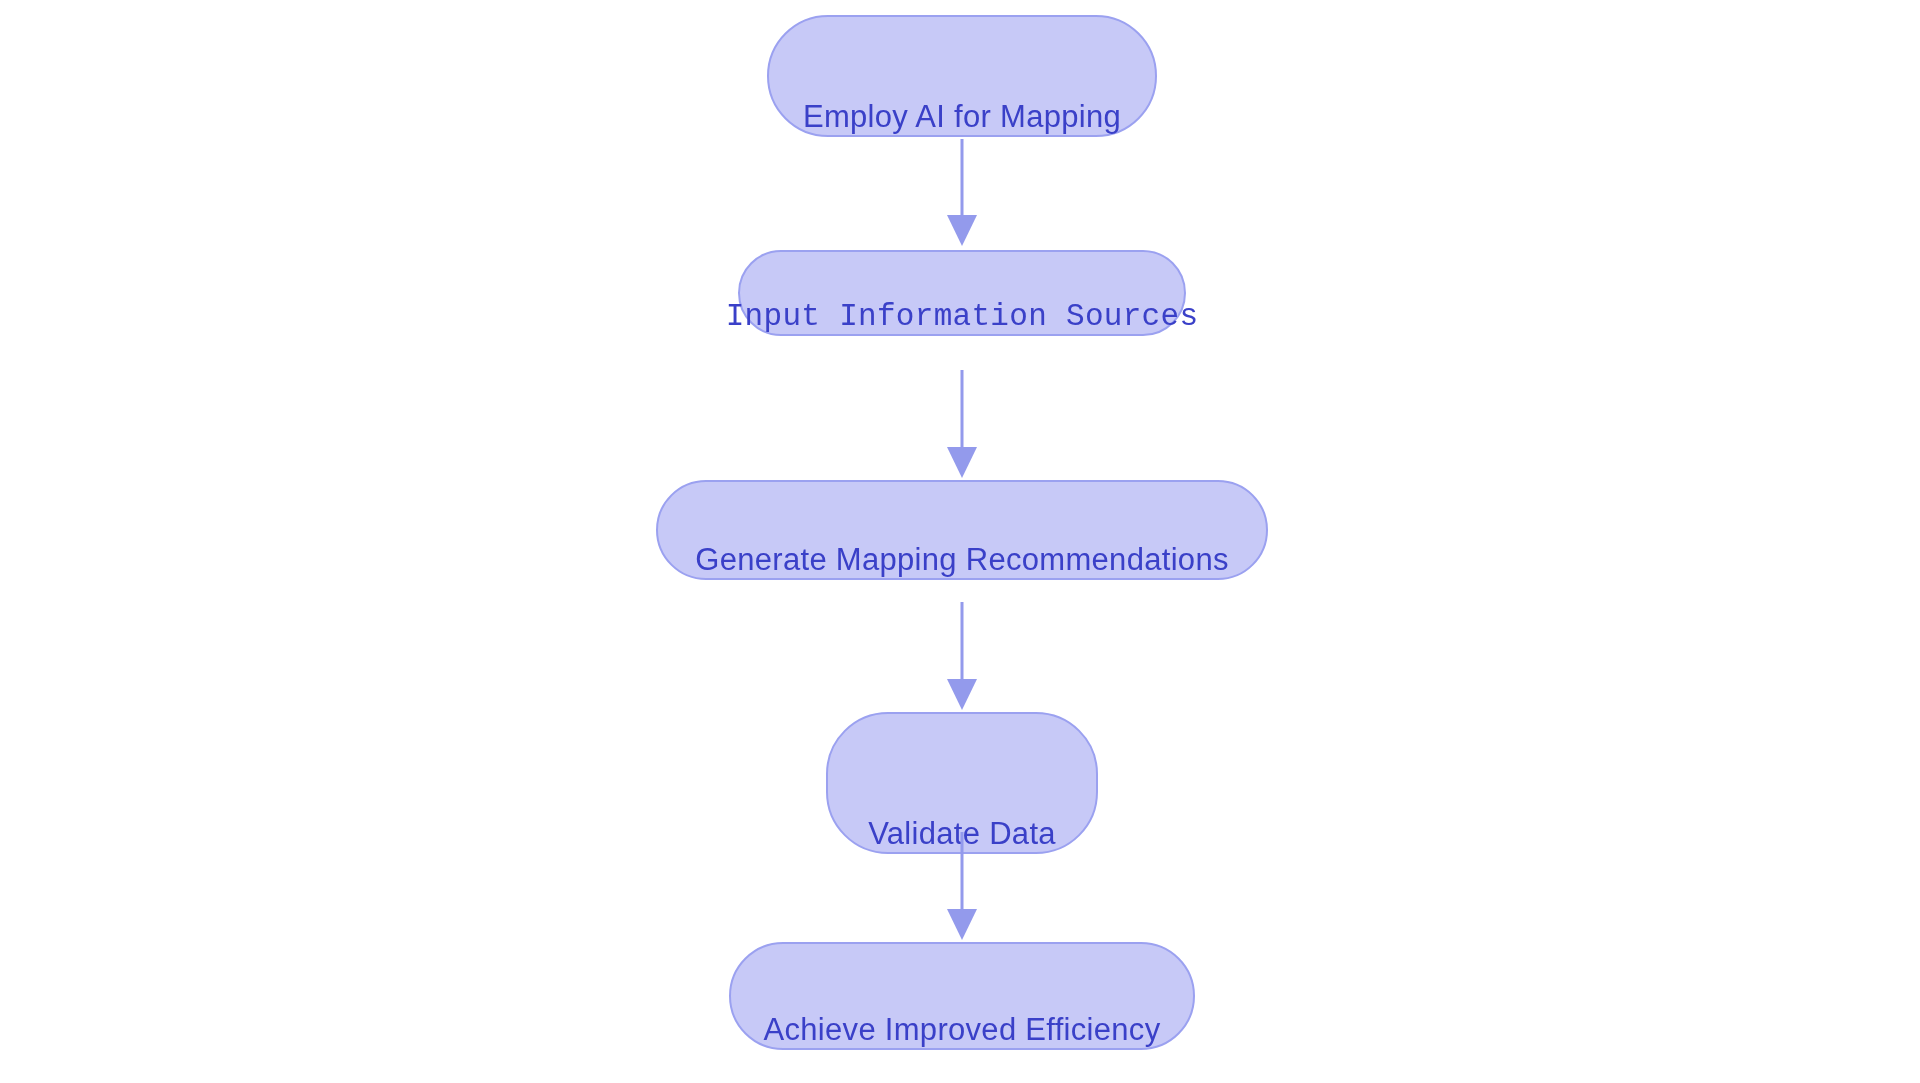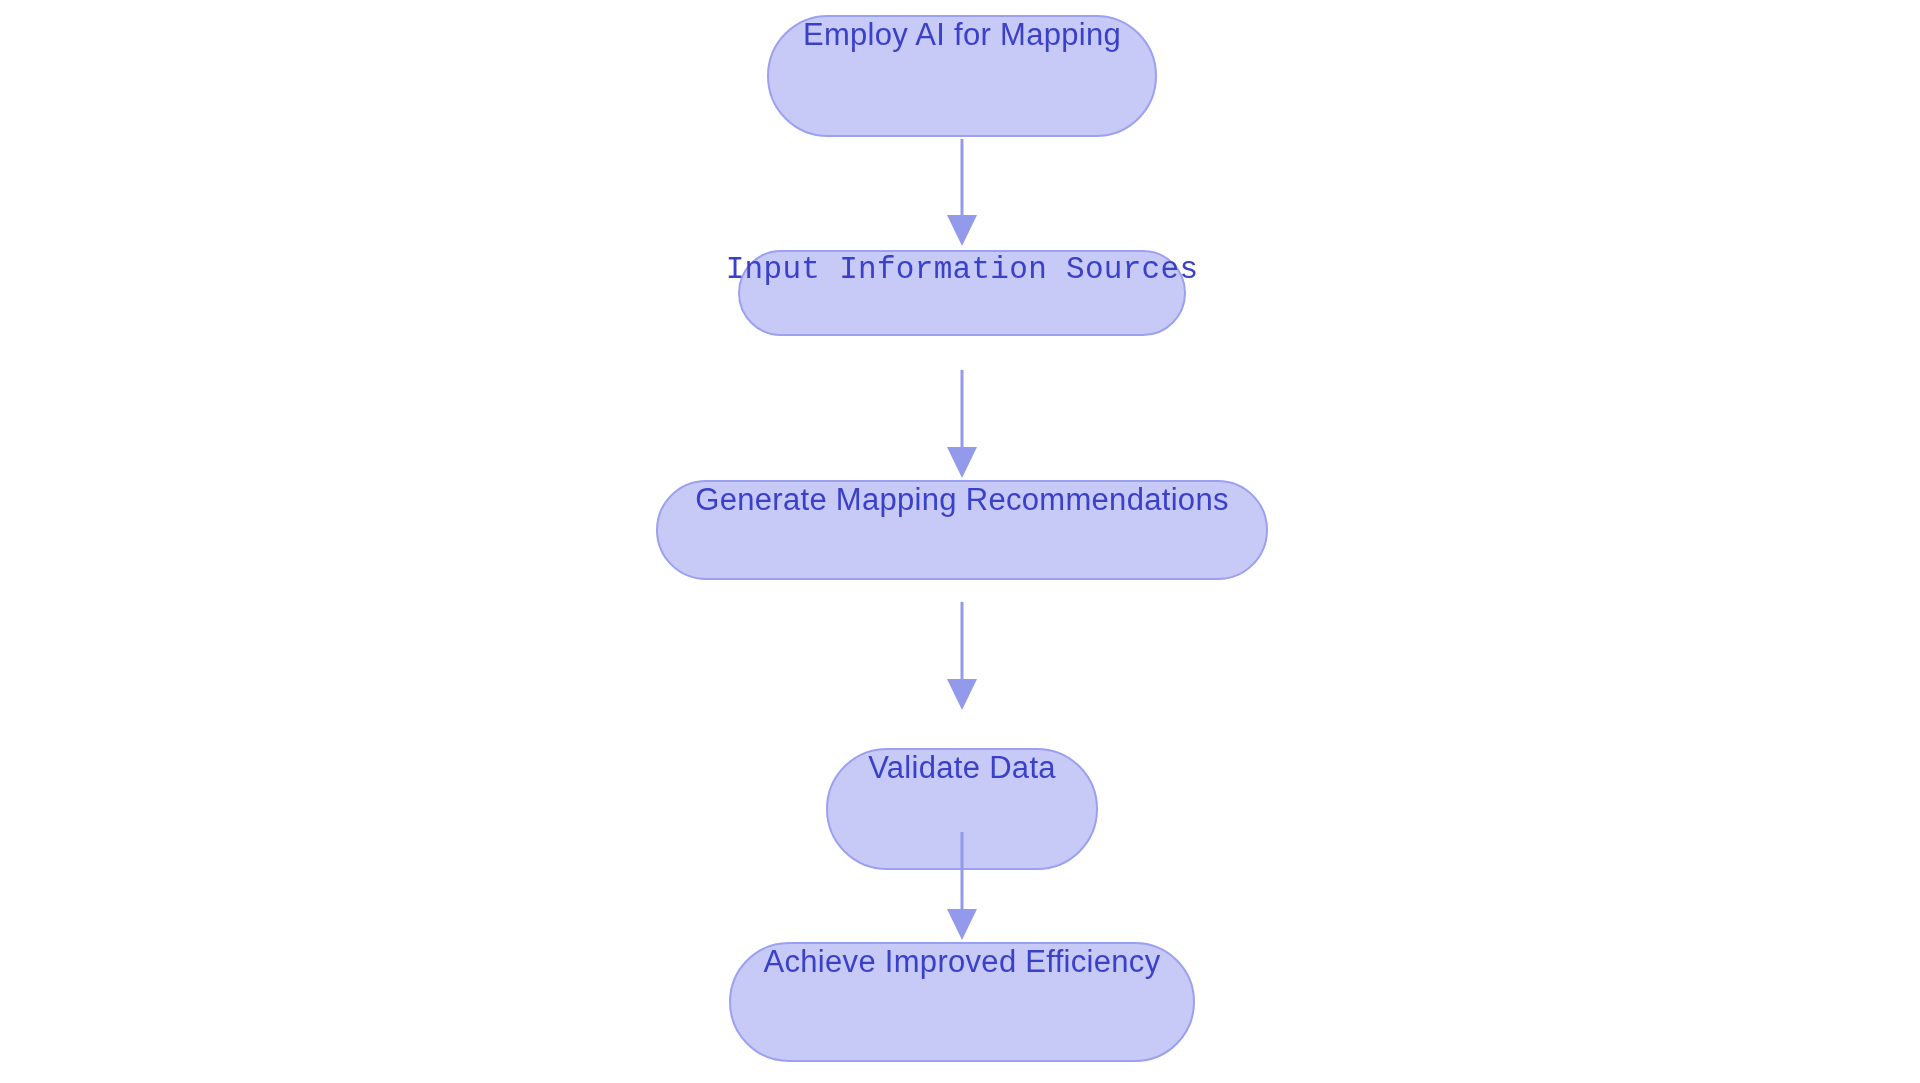--- a/index.html
+++ b/index.html
@@ -18,21 +18,21 @@
     background:var(--background);
     overflow:hidden;
     font-family:"Liberation Sans", sans-serif;
   }
   .node{
     position:absolute;
     background:var(--node-fill);
     border:2px solid var(--node-border);
     border-radius:62px;
     display:flex;
-    align-items:flex-start;
+    align-items:flex-end;
     justify-content:center;
   }
   .node-label{
     font-size:31px;
     font-weight:400;
     color:var(--node-text);
     letter-spacing:0.3px;
     white-space:nowrap;
   }
   .arrow{
@@ -84,26 +84,26 @@
 
   <div class="node" style="left:656px; top:480px; width:612px; height:100px;">
     <span class="node-label">Generate Mapping Recommendations</span>
   </div>
 
   <div class="arrow" style="left:946px; top:602px; height:108px;">
     <div class="arrow-line" style="height:81px;"></div>
     <div class="arrow-head"></div>
   </div>
 
-  <div class="node" style="left:826px; top:748px; width:272px; height:122px;">
+  <div class="node" style="left:826px; top:712px; width:272px; height:142px;">
     <span class="node-label">Validate Data</span>
   </div>
 
   <div class="arrow" style="left:946px; top:832px; height:108px;">
     <div class="arrow-line" style="height:81px;"></div>
     <div class="arrow-head"></div>
   </div>
 
-  <div class="node" style="left:729px; top:942px; width:466px; height:120px;">
+  <div class="node" style="left:729px; top:942px; width:466px; height:108px;">
     <span class="node-label">Achieve Improved Efficiency</span>
   </div>
 
 </div>
 
 </body></html>

